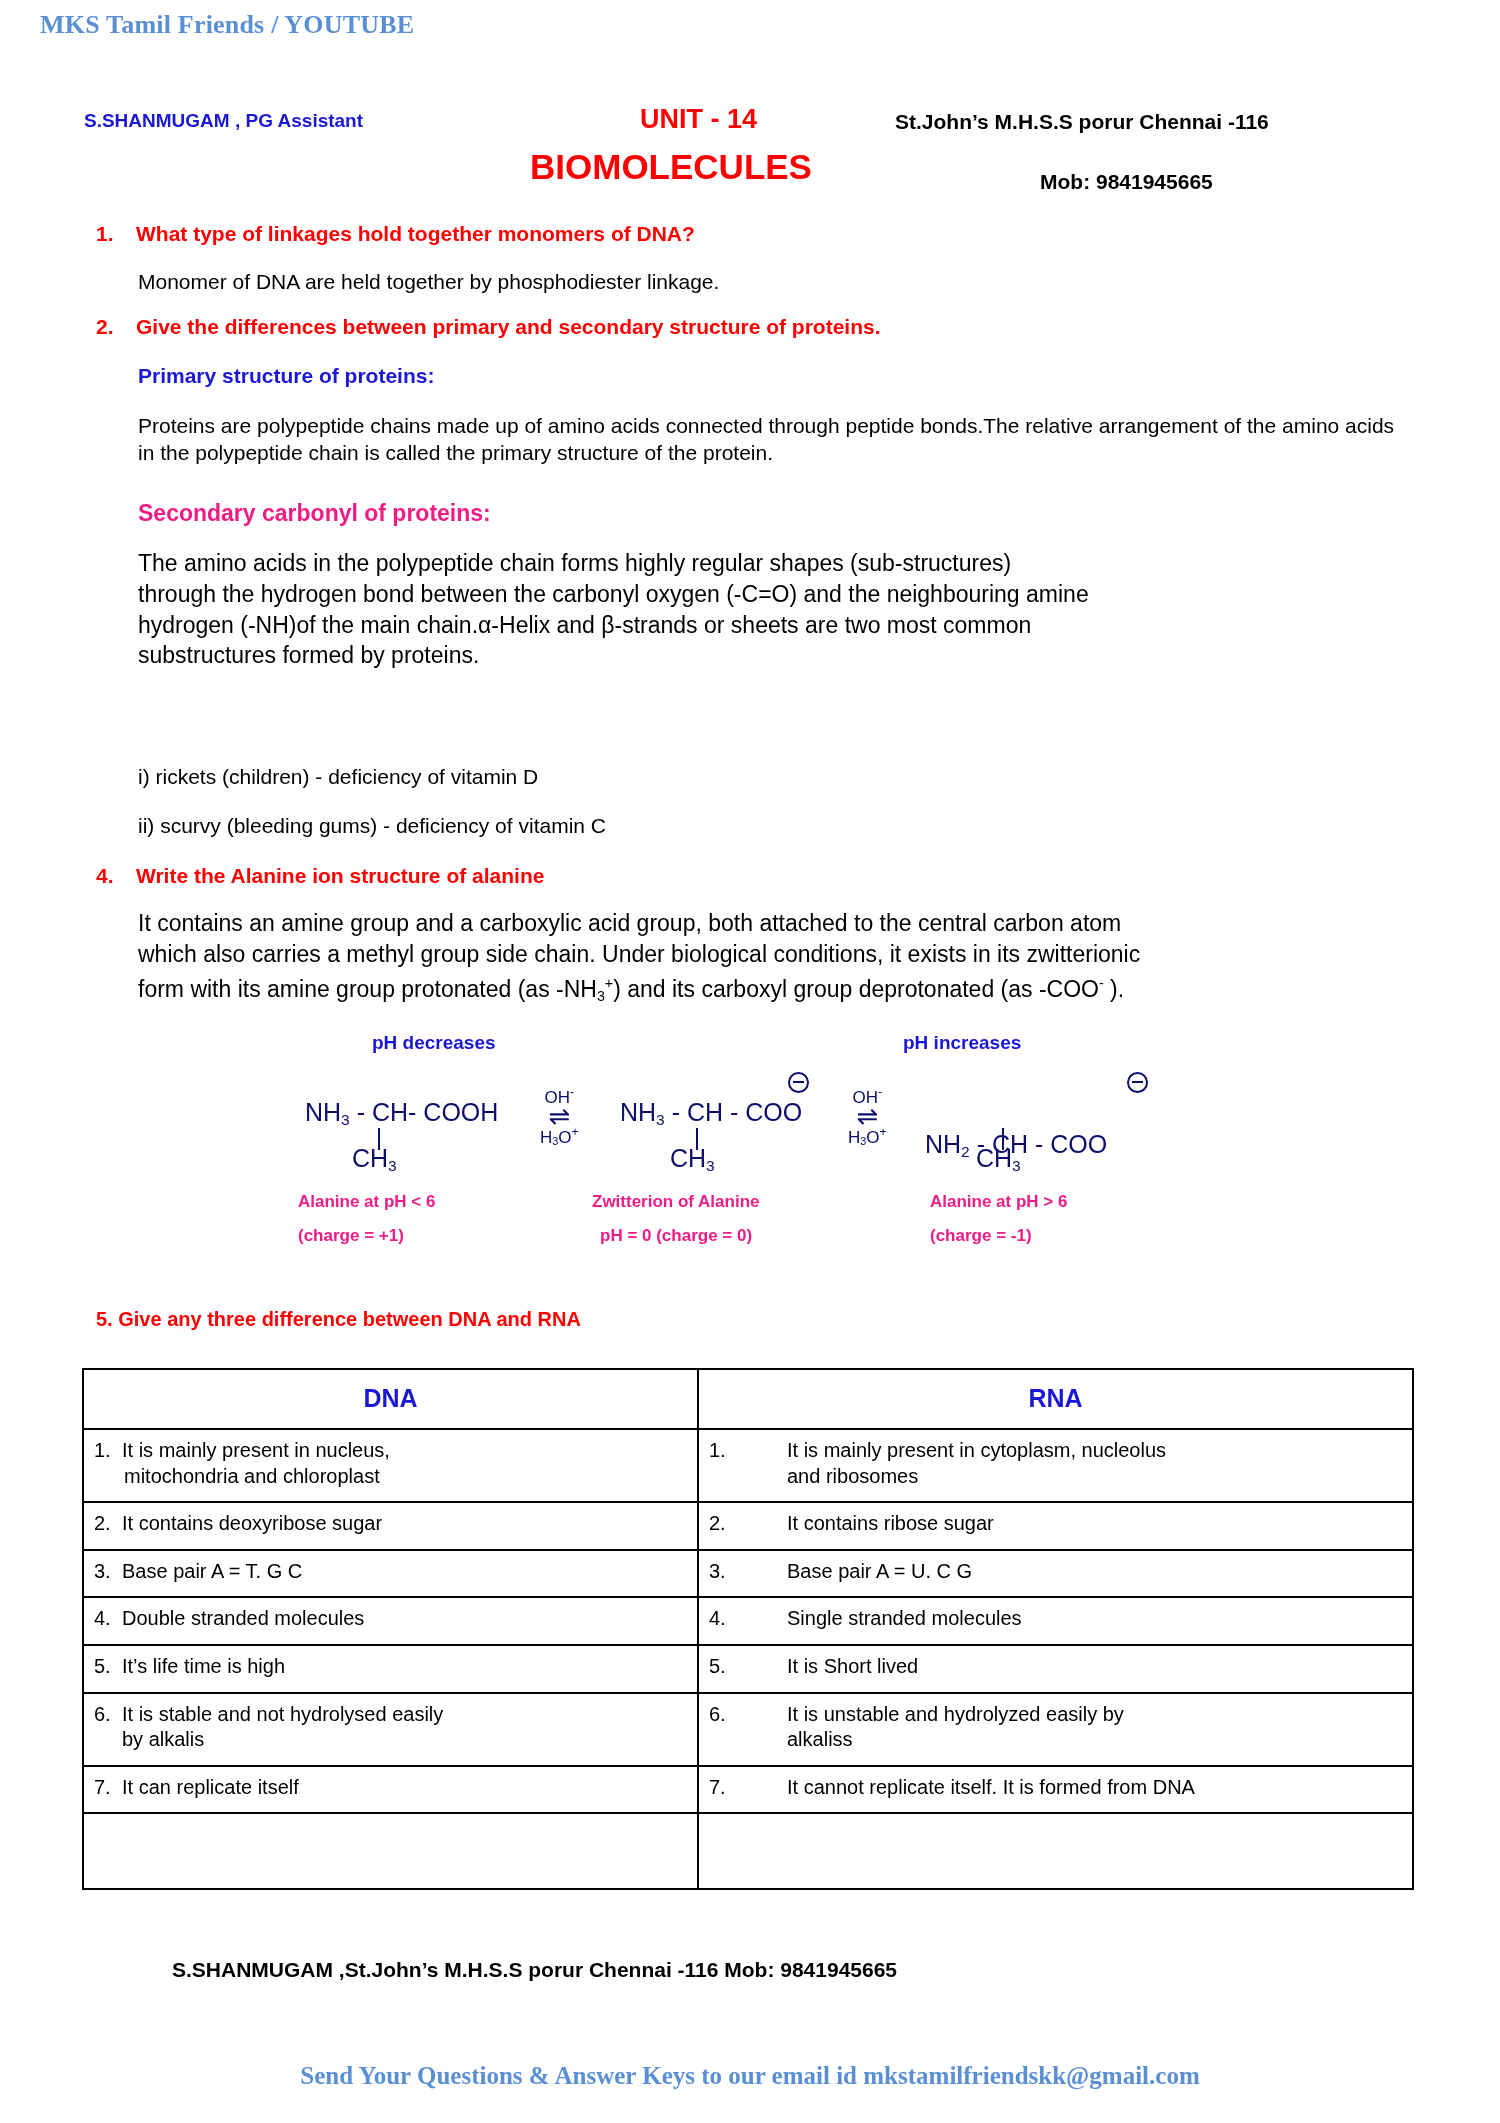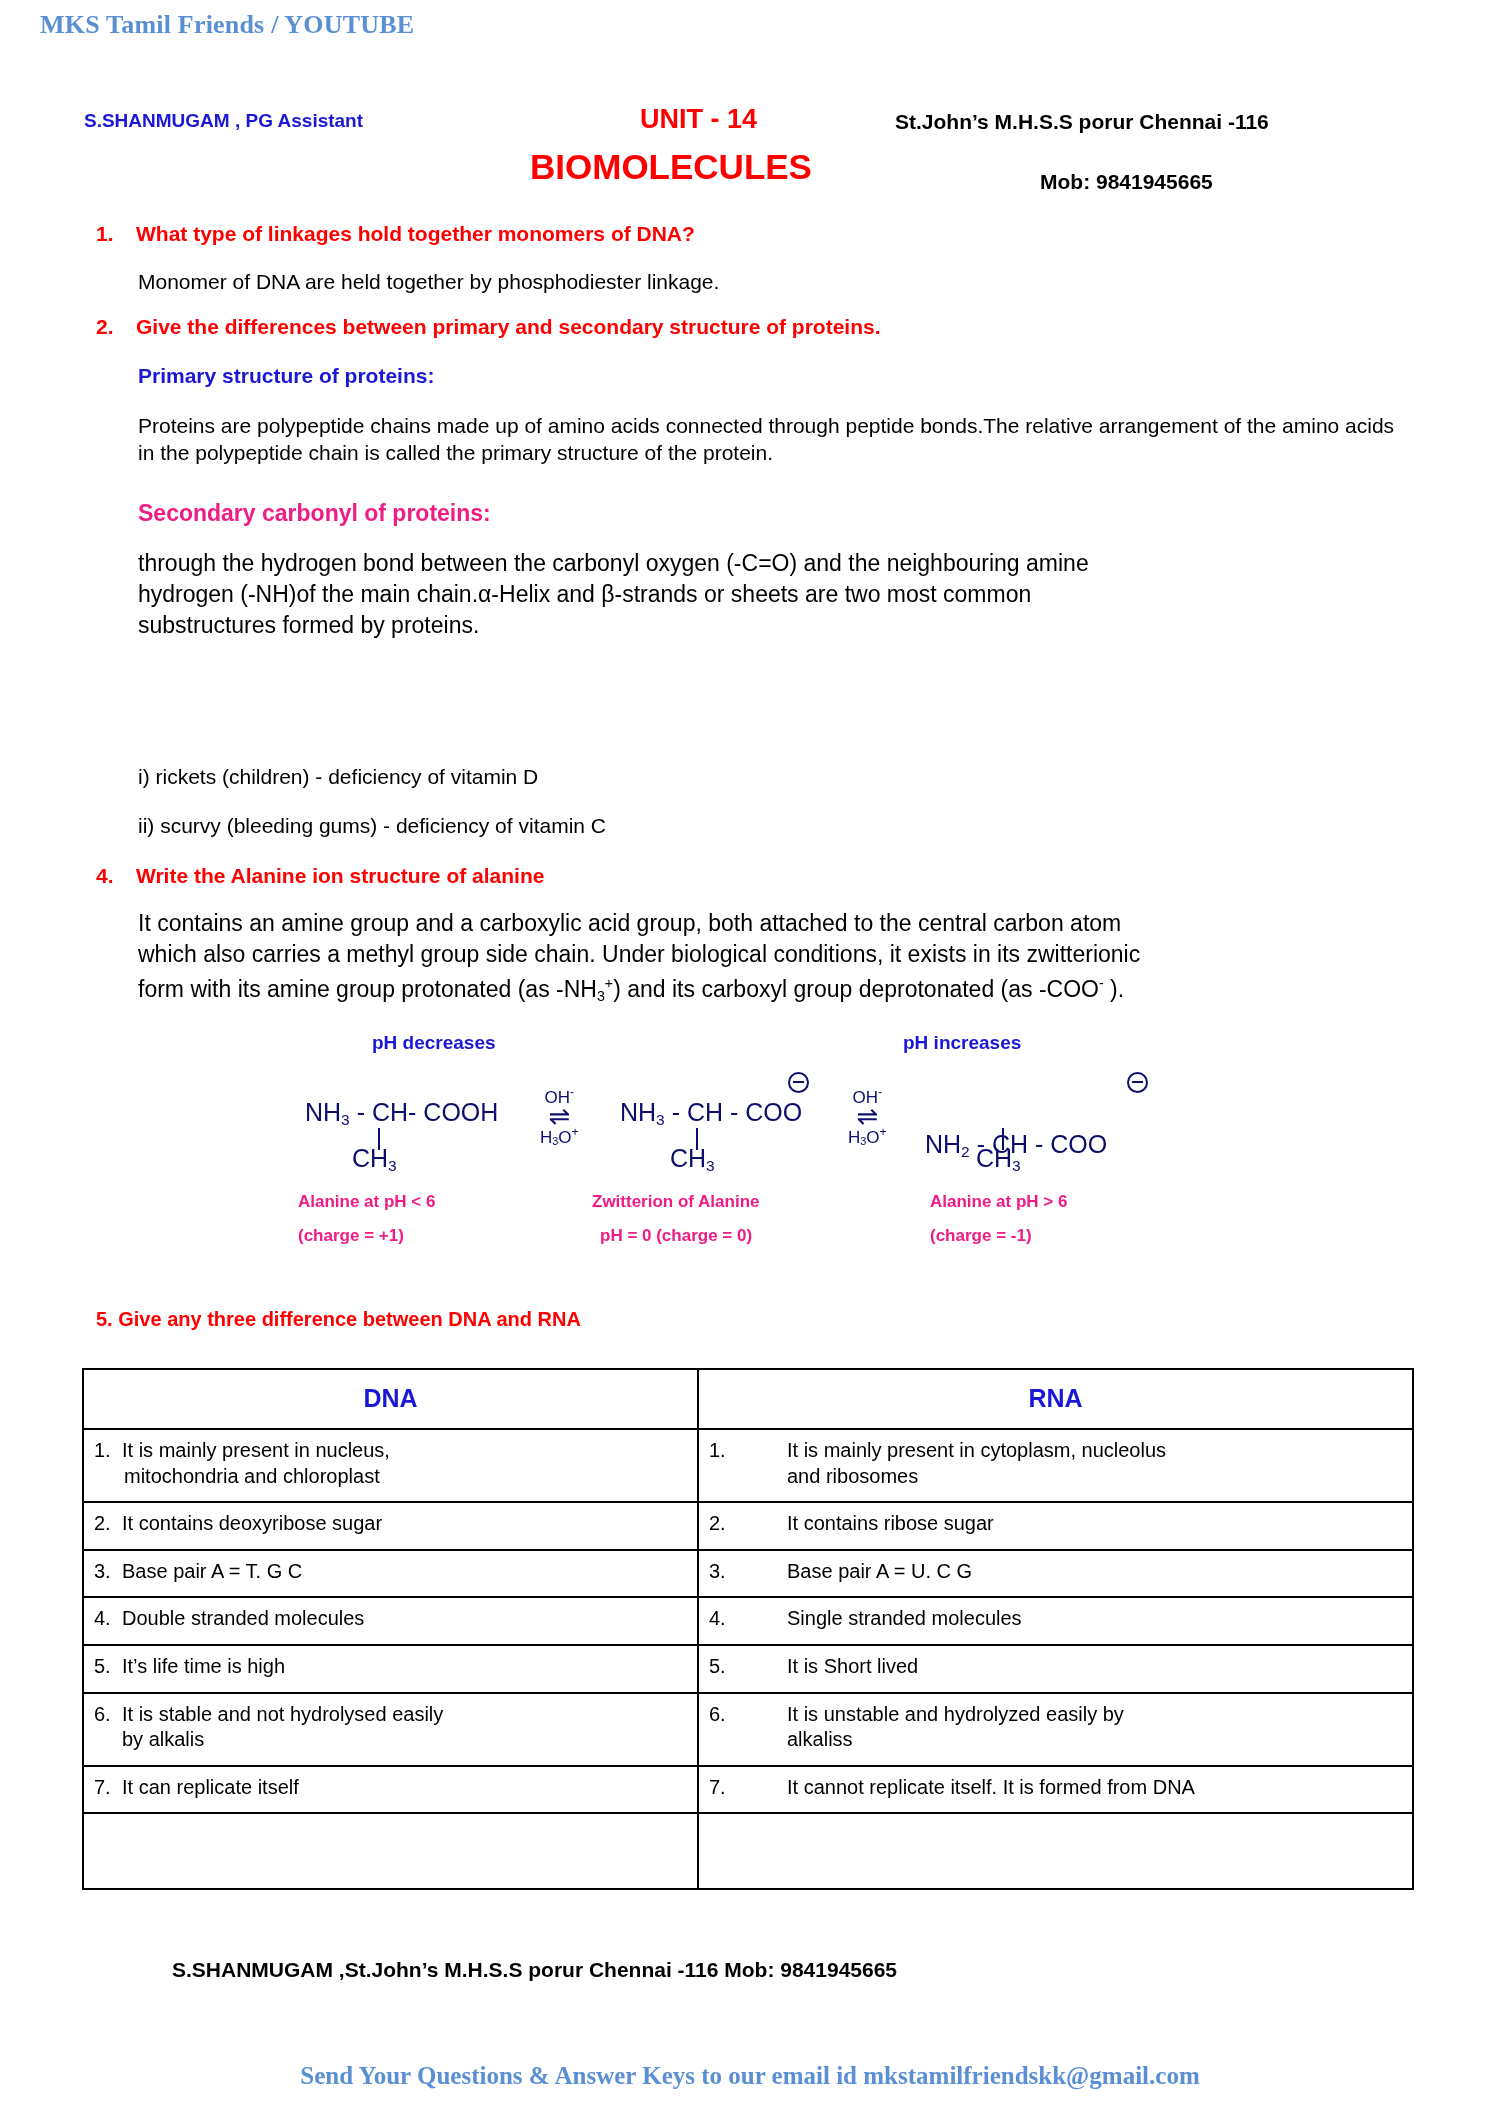--- a/index.html
+++ b/index.html
@@ -287,20 +287,21 @@
   <div class="ans" style="left:138px; top:268px; width:1200px;">Monomer of DNA are held together by phosphodiester linkage.</div>
 
   <div class="q" style="left:96px; top:315px;">
     <span class="num">2.</span><span>Give the differences between primary and secondary structure of proteins.</span>
   </div>
   <div class="sub-blue" style="left:138px; top:364px;">Primary structure of proteins:</div>
   <div class="ans" style="left:138px; top:412px; width:1270px;">Proteins are polypeptide chains made up of amino acids connected through peptide bonds.The relative arrangement of the amino acids in the polypeptide chain is called the primary structure of the protein.</div>
   <div class="sub-pink" style="left:138px; top:500px;">Secondary carbonyl of proteins:</div>
 
   <div class="ans-lg" style="left:138px; top:548px; width:1300px;">
+    <div>The amino acids in the polypeptide chain forms highly regular shapes (sub-structures)</div>
     <div>through the hydrogen bond between the carbonyl oxygen (-C=O) and the neighbouring amine</div>
     <div><span>hydrogen (-NH)of the main chain.</span><span>α</span><span>-Helix and </span><span>β</span><span>-strands or sheets are two most common</span></div>
     <div>substructures formed by proteins.</div>
   </div>
 
   <div class="ans" style="left:138px; top:763px;">i) rickets  (children)          -  deficiency of vitamin D</div>
   <div class="ans" style="left:138px; top:812px;">ii) scurvy (bleeding gums) -  deficiency of vitamin C</div>
 
   <div class="q" style="left:96px; top:864px;">
     <span class="num">4.</span><span>Write the Alanine ion structure of alanine</span>

